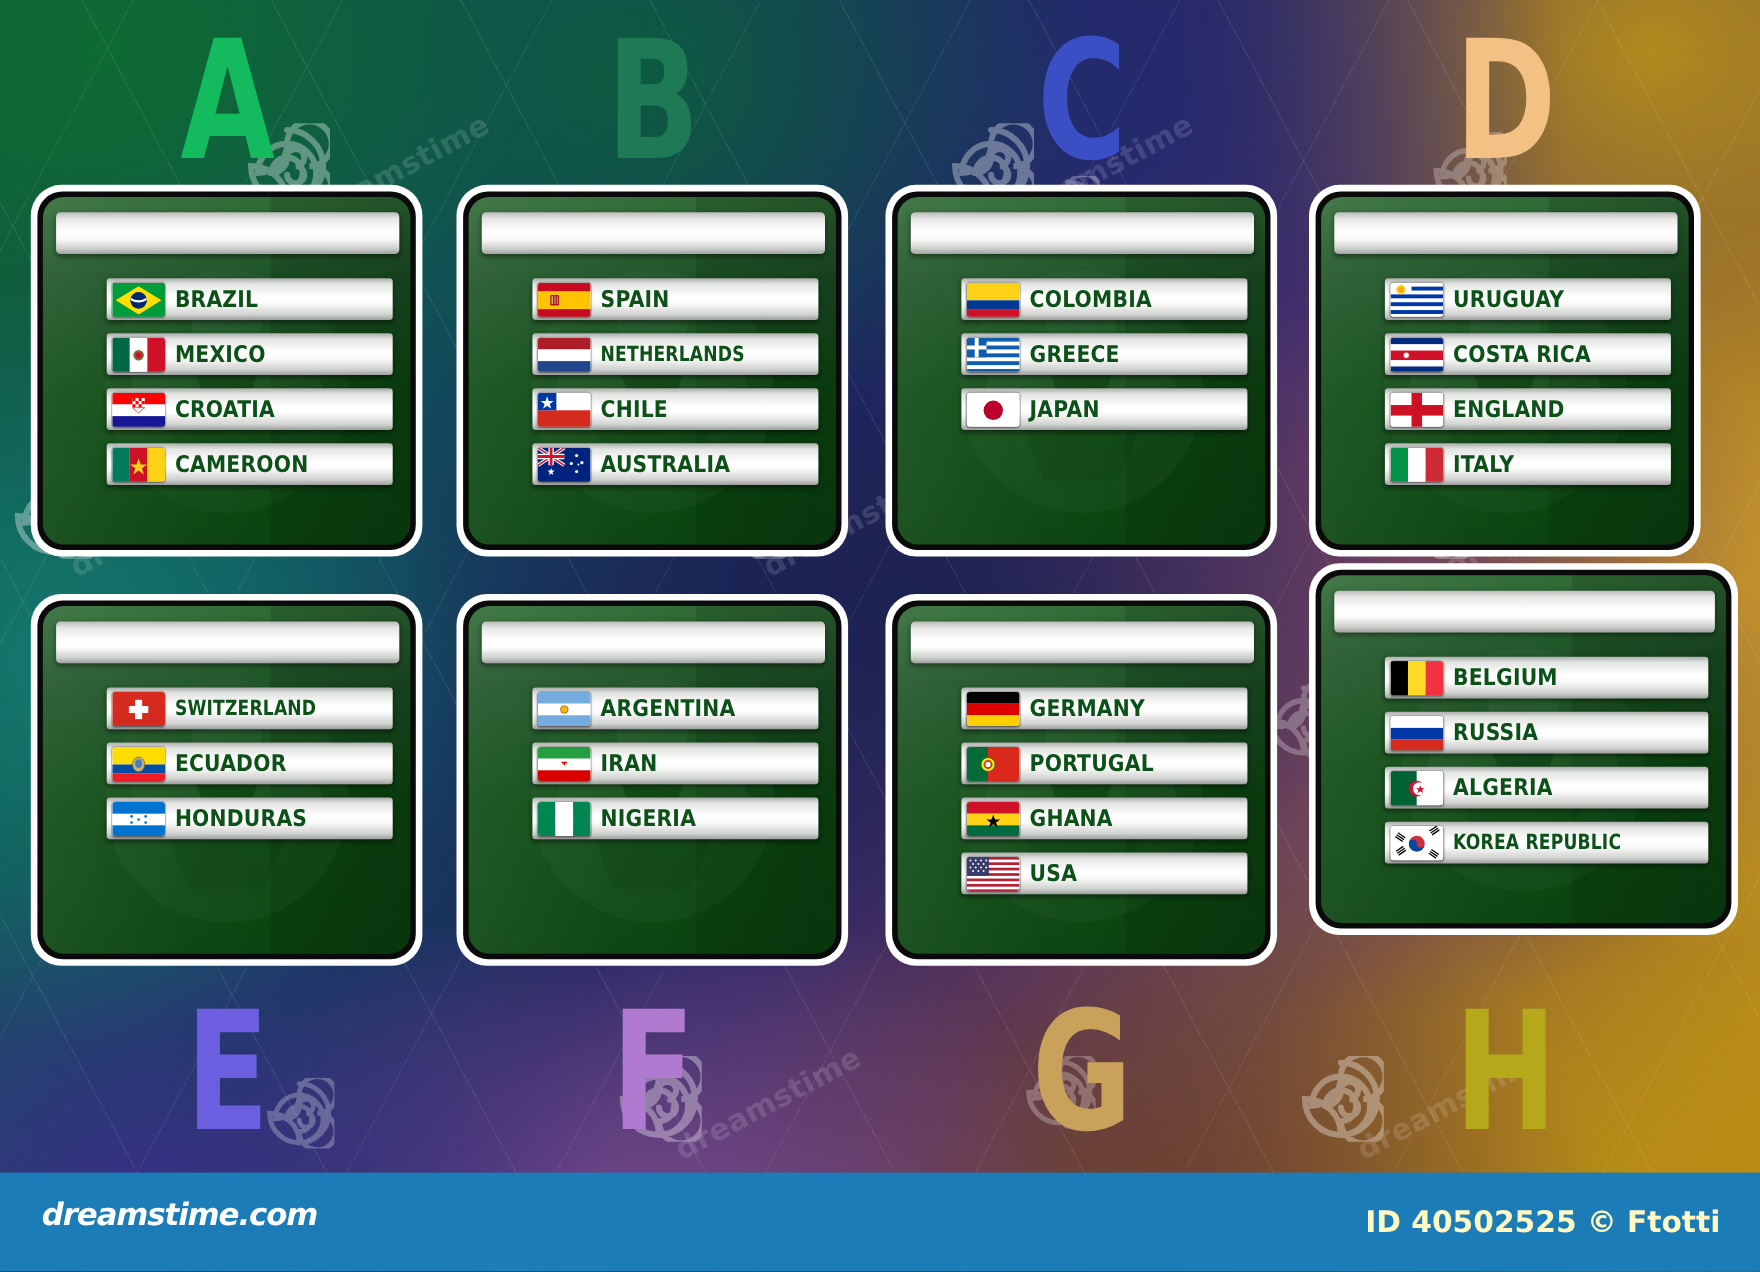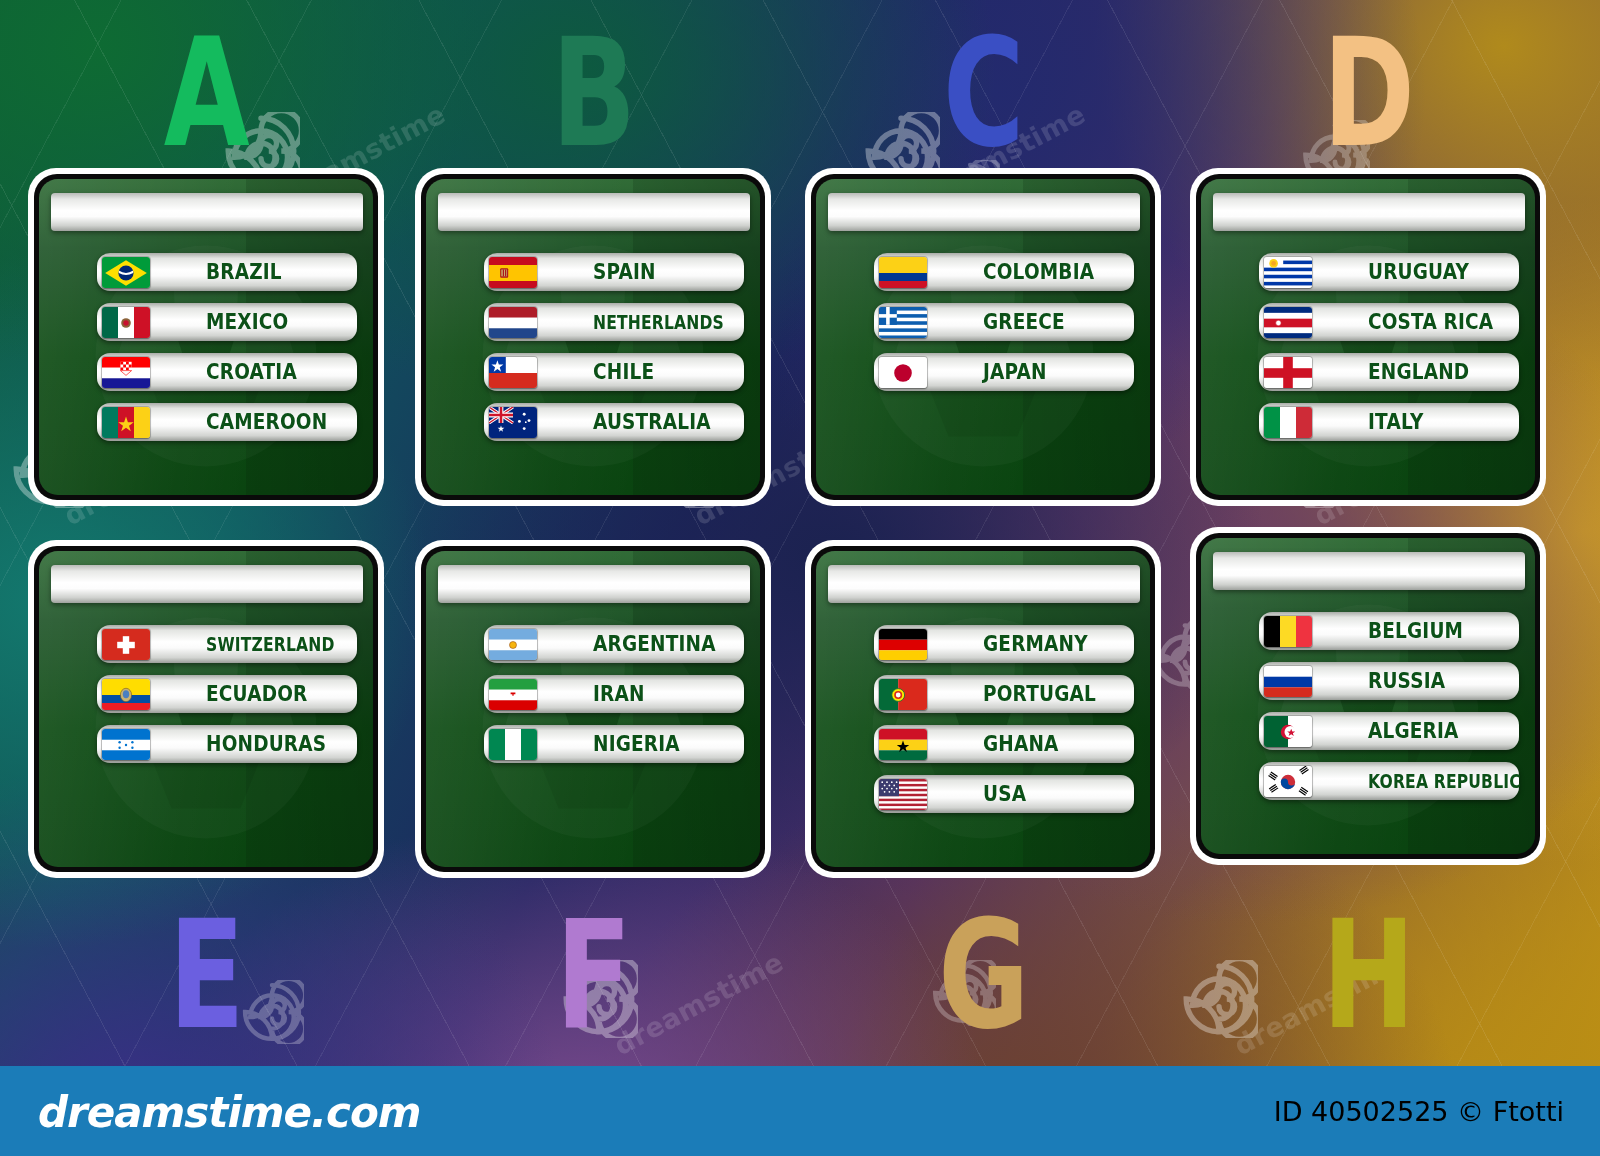--- a/index.html
+++ b/index.html
@@ -64,40 +64,40 @@
   .panel-dark{position:absolute;right:0;top:0;width:38%;height:100%;
         background:linear-gradient(90deg, rgba(0,0,0,.10) 0%, rgba(0,0,0,.22) 100%);}
 
   
   .card-header{position:absolute;left:12px;right:10px;top:14px;height:38px;border-radius:4px;
         background:linear-gradient(180deg,#b9bbb8 0%, #e7e8e6 16%, #ffffff 46%, #fdfdfd 62%, #cfd1ce 86%, #9fa29e 100%);
         box-shadow:0 2px 5px rgba(0,0,0,.42);}
 
   
   .rows{position:absolute;left:0;right:0;top:74px;}
-  .row{position:relative;height:38px;margin:0 16px 12px 58px;border-radius:13px;
+  .row{position:relative;height:38px;margin:0 16px 12px 58px;border-radius:3px;
         background:linear-gradient(180deg,#a9aca8 0%, #e3e5e2 14%, #ffffff 44%, #fbfbfb 60%, #d2d4d1 86%, #9b9e9a 100%);
         box-shadow:0 2px 5px rgba(0,0,0,.45);
-        display:flex;align-items:center;gap:47px;}
+        display:flex;align-items:center;}
   .flag{width:48px;height:31px;margin-left:5px;margin-right:9px;flex:0 0 auto;
         border-radius:3px;overflow:hidden;position:relative;
         box-shadow:0 0 0 1px rgba(0,0,0,.18), 0 1px 2px rgba(0,0,0,.35);}
   .tname{font-family:"DejaVu Sans", sans-serif;font-weight:700;
         font-size:21px;color:#0c5118;letter-spacing:.2px;white-space:nowrap;
         transform:scaleX(.88);transform-origin:left center;}
   .tname.sm{font-size:19px;transform:scaleX(.82);}
   .tname.xs{font-size:18px;transform:scaleX(.76);}
 
   
   .footer{position:absolute;left:0;right:0;bottom:0;height:90px;background:#1b7cb8;}
   .ds-logo{position:absolute;left:38px;top:22px;color:#fff;
         font-family:"DejaVu Sans", sans-serif;font-style:italic;font-weight:700;
-        font-size:42px;letter-spacing:-1px;}
-  .ds-id{position:absolute;right:36px;top:30px;color:#000000;
-        font-family:"DejaVu Sans", sans-serif;font-weight:400;font-size:27px;}
+        font-size:28px;letter-spacing:-1px;}
+  .ds-id{position:absolute;right:36px;top:30px;color:#fef9c3;
+        font-family:"DejaVu Sans", sans-serif;font-weight:700;font-size:27px;}
 </style>
 </head>
 <body>
 
 <div id="stage">
 
   <div class="bg-base"></div>
   <div class="bg-hatch"></div>
 
   <div id="watermark-layer">
@@ -599,21 +599,21 @@
                       <circle cx="13" cy="16" r="1.1"></circle>
                       <circle cx="19" cy="16" r="1.1"></circle>
                     </g>
                   </svg></span>
                 <span class="tname">USA</span>
               </div>
             </div>
           </div>
         </div>
       </div>
-      <div class="card" style="left: 1190px; top: 527px;">
+      <div class="card" style="left: 1190px; top: 512px; padding-left: 34px;">
         <div class="card-outline">
           <div class="card-body">
             <div class="panel-sheen"></div>
             <div class="panel-dark"></div>
             <svg class="ball" viewBox="0 0 200 200">
   <circle cx="100" cy="100" r="96" fill="rgba(255,255,255,.10)"></circle>
   <polygon points="100,62 126,81 116,112 84,112 74,81" fill="rgba(0,0,0,.30)"></polygon>
   <polygon points="100,20 128,40 126,81 100,62 74,81 72,40" fill="rgba(255,255,255,.12)"></polygon>
   <polygon points="126,81 168,70 178,104 146,130 116,112" fill="rgba(255,255,255,.12)"></polygon>
   <polygon points="84,112 116,112 146,130 130,170 70,170 54,130" fill="rgba(0,0,0,.18)"></polygon>

